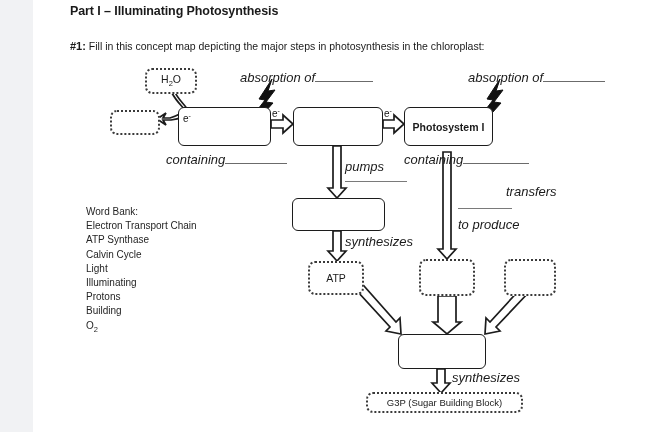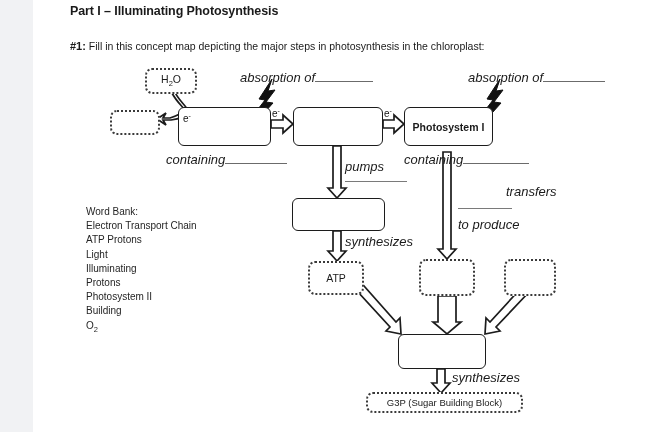--- a/index.html
+++ b/index.html
@@ -126,25 +126,25 @@
 
   <div class="part-title">Part I – Illuminating Photosynthesis</div>
 
   <div class="q-line">
     <b>#1:</b><span> Fill in this concept map depicting the major steps in photosynthesis in the chloroplast:</span>
   </div>
 
   <div class="wordbank">
     <div>Word Bank:</div>
     <div>Electron Transport Chain</div>
-    <div>ATP Protons</div>
+    <div>ATP Synthase</div>
+    <div>Calvin Cycle</div>
     <div>Light</div>
     <div>Illuminating</div>
     <div>Protons</div>
-    <div>Photosystem II</div>
     <div>Building</div>
     <div><span>O</span><sub>2</sub></div>
   </div>
 
   <svg class="overlay" viewBox="0 0 645 432">
     <g fill="#ffffff" stroke="#1c1c1c" stroke-width="1.7" stroke-linejoin="miter">
 
       <path d="M172,93 C176,101 182,106 185,110 C182,114 176,116 170,118 L163,118 L166,113 L157,119 L166,125 L163,120 L171,120 C179,119 186,116 189,112 C186,105 178,100 175,92 Z"></path>
 
       <path d="M272,79 L259,99 L265,100 L255,113 L262,112 L256,122 L273,103 L266,102 L275,90 L268,91 Z" fill="#111" stroke="#111" stroke-width="1"></path>

